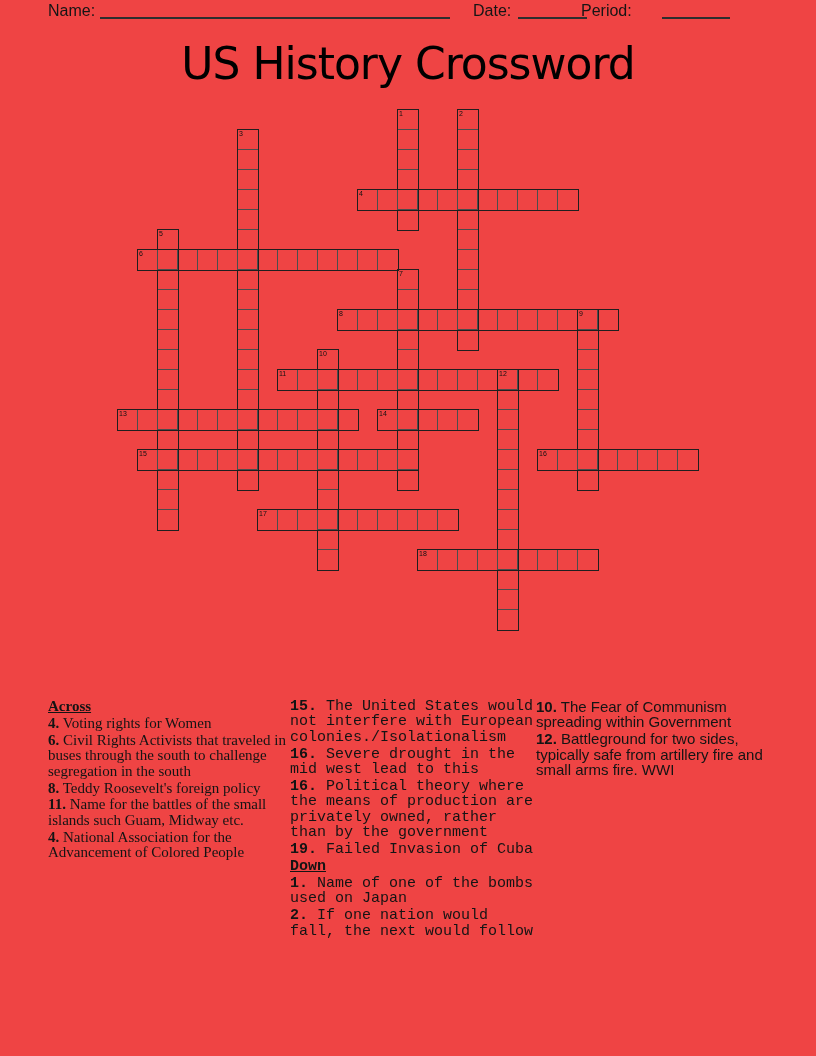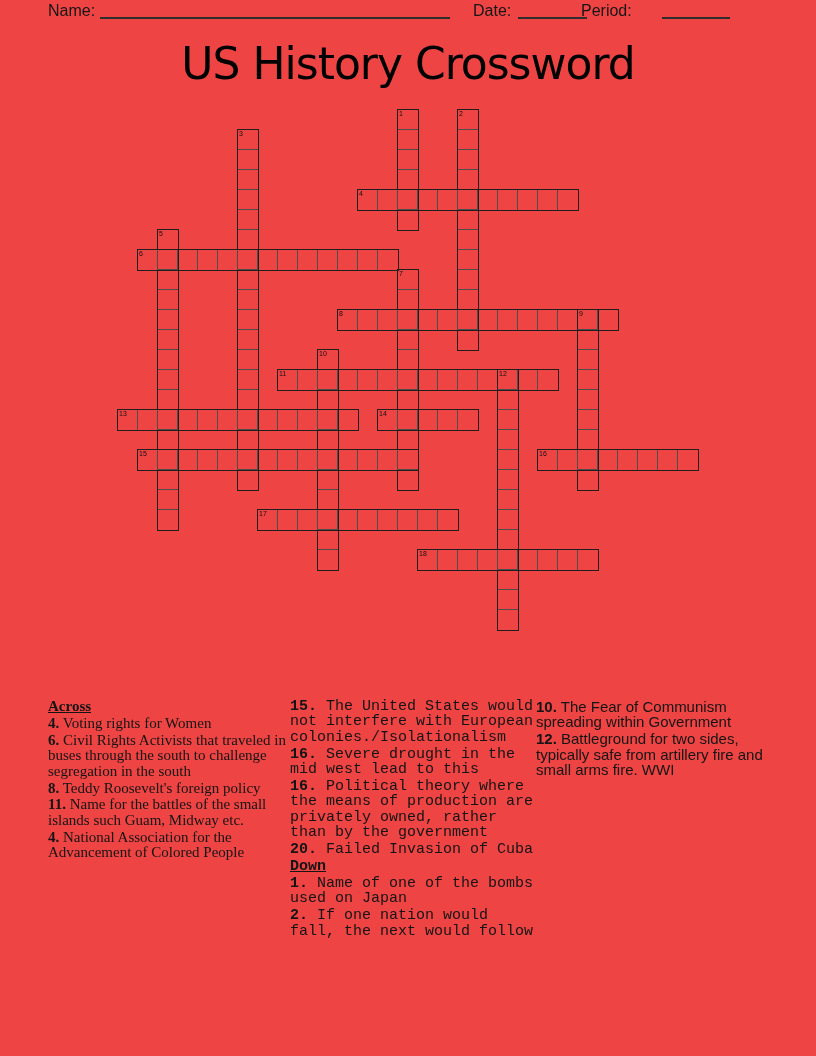--- a/index.html
+++ b/index.html
@@ -324,21 +324,21 @@
       <p class="clue"><b>4.</b> Voting rights for Women</p>
       <p class="clue"><b>6.</b> Civil Rights Activists that traveled in buses through the south to challenge segregation in the south</p>
       <p class="clue"><b>8.</b> Teddy Roosevelt's foreign policy</p>
       <p class="clue"><b>11.</b> Name for the battles of the small islands such Guam, Midway etc.</p>
       <p class="clue"><b>4.</b> National Association for the Advancement of Colored People</p>
     </div>
   <div id="clue-col-2" class="clue-col">
       <p class="clue"><b>15.</b> The United States would not interfere with European colonies./Isolationalism</p>
       <p class="clue"><b>16.</b> Severe drought in the mid west lead to this</p>
       <p class="clue"><b>16.</b> Political theory where the means of production are privately owned, rather than by the government</p>
-      <p class="clue"><b>20.</b> Failed Invasion of Cuba</p>
+      <p class="clue"><b>19.</b> Failed Invasion of Cuba</p>
       <p class="clue-heading">Down</p>
       <p class="clue"><b>1.</b> Name of one of the bombs used on Japan</p>
       <p class="clue"><b>2.</b> If one nation would fall, the next would follow</p>
     </div>
   <div id="clue-col-3" class="clue-col">
       <p class="clue"><b>10.</b> The Fear of Communism spreading within Government</p>
       <p class="clue"><b>12.</b> Battleground for two sides, typically safe from artillery fire and small arms fire. WWI</p>
     </div>
 
 </div>

